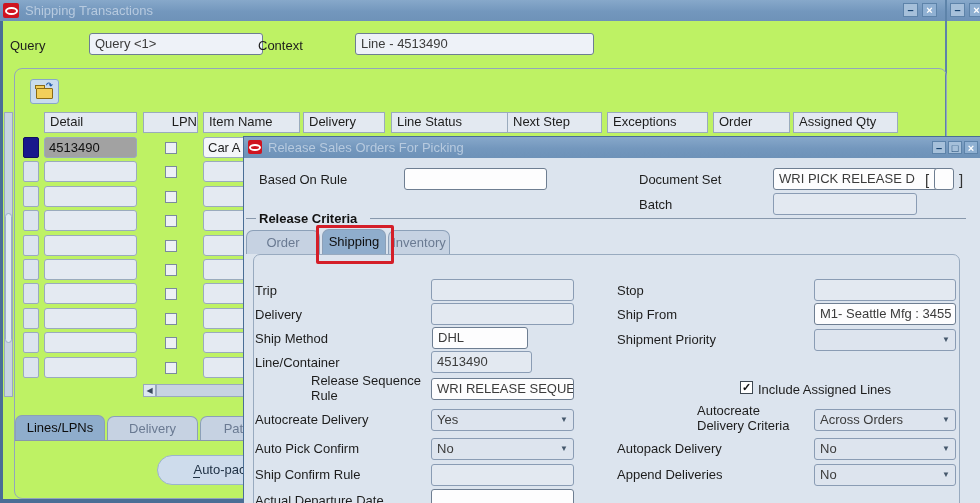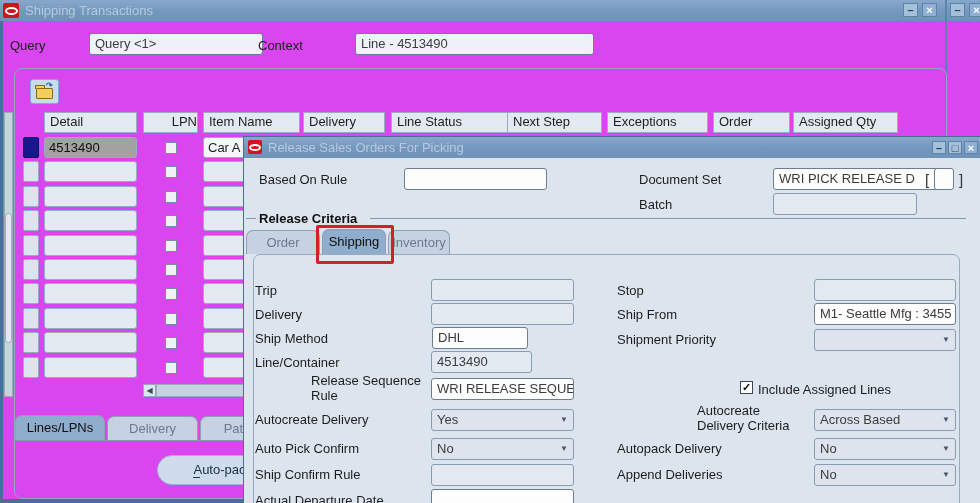--- a/index.html
+++ b/index.html
@@ -1,16 +1,16 @@
 <!DOCTYPE html>
 <html><head>
 <meta charset="utf-8">
 <style>
   html,body{margin:0;padding:0}
-  .screen{position:relative;width:980px;height:503px;overflow:hidden;background:#d946ef;
+  .screen{position:relative;width:980px;height:503px;overflow:hidden;background:#bef264;
           font-family:"Liberation Sans",sans-serif;font-size:13px;color:#1d1d1d}
   .abs{position:absolute}
   .titlebar{height:21px;background:linear-gradient(180deg,#87a8ca 0%,#7397bd 55%,#6e92b8 100%)}
   .title-text{color:#b7cadf;font-size:13px;line-height:21px;white-space:nowrap}
   .oracle-logo{width:16px;height:15px;background:#cf1420;border-radius:2px}
   .oracle-logo i{position:absolute;left:2px;top:4px;width:9px;height:4px;border:2px solid #fff;border-radius:50%;display:block}
   .win-btn{width:15px;height:14px;background:#a6c0da;border:1px solid #5d83a9;color:#16426e;
            font-size:11px;line-height:12px;text-align:center;font-weight:bold;box-sizing:border-box}
   .win-btn.close{background:#8fb0d2;color:#fff}
   .field,.gfield,.dd{box-sizing:border-box;height:22px;line-height:20px;padding:0 5px;
@@ -230,21 +230,21 @@
     <div class="abs dd" style="left:570px;top:192px;width:142px">
       <span></span>
       <span class="arr">▼</span>
     </div>
 
     <div class="abs ckbox" style="left:496px;top:244px">✓</div>
     <div class="abs" style="left:514px;top:245px;white-space:nowrap">Include Assigned Lines</div>
 
     <div class="abs lab" style="left:453px;top:266px;width:110px">Autocreate Delivery Criteria</div>
     <div class="abs dd" style="left:570px;top:272px;width:142px">
-      <span>Across Based</span>
+      <span>Across Orders</span>
       <span class="arr">▼</span>
     </div>
 
     <div class="abs lab" style="left:373px;top:304px;width:190px">Autopack Delivery</div>
     <div class="abs dd" style="left:570px;top:301px;width:142px">
       <span>No</span>
       <span class="arr">▼</span>
     </div>
 
     <div class="abs lab" style="left:373px;top:330px;width:190px">Append Deliveries</div>

